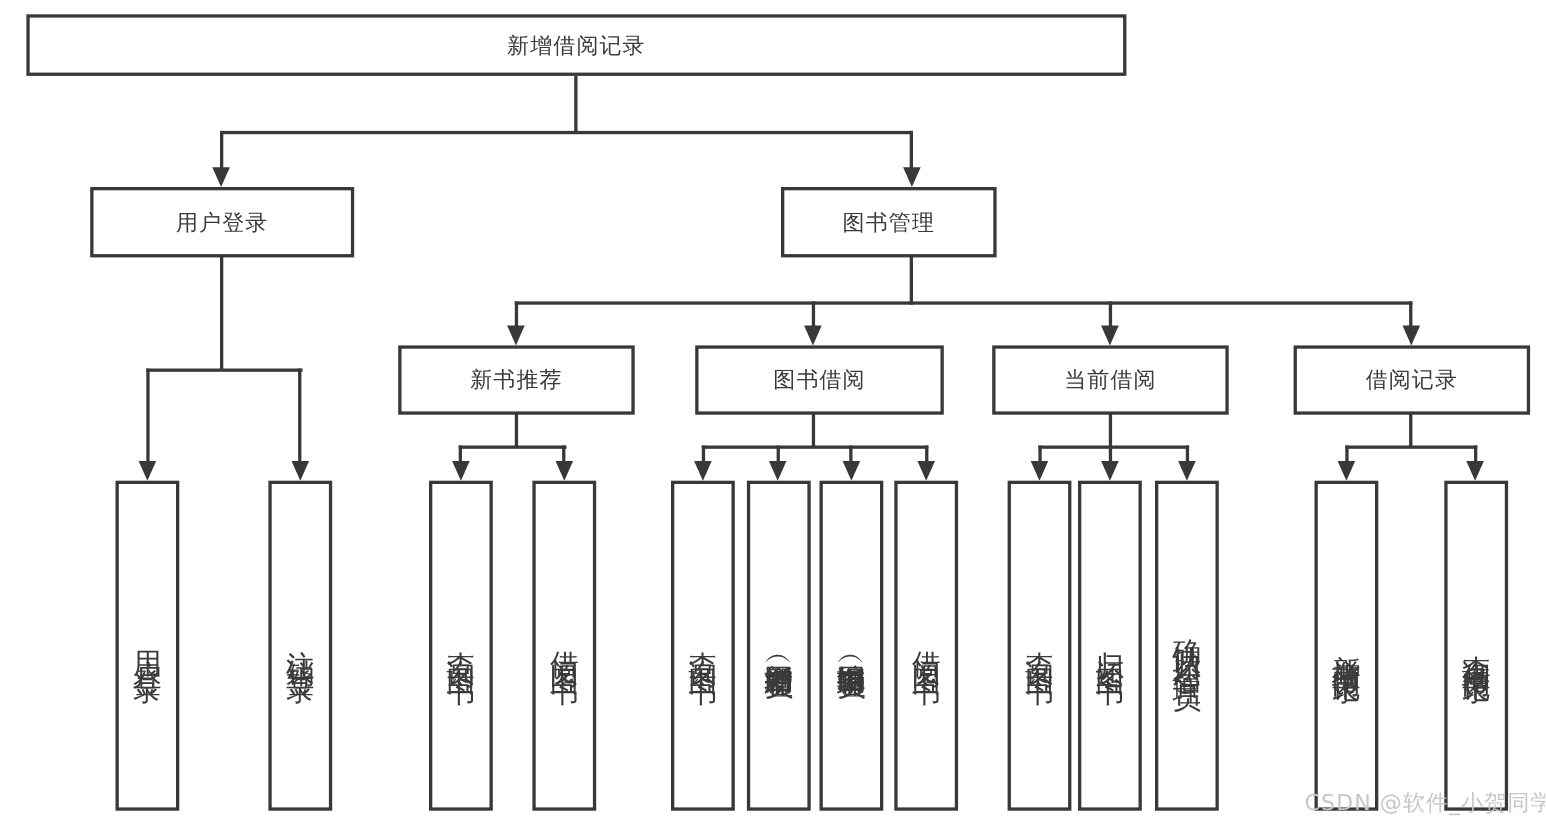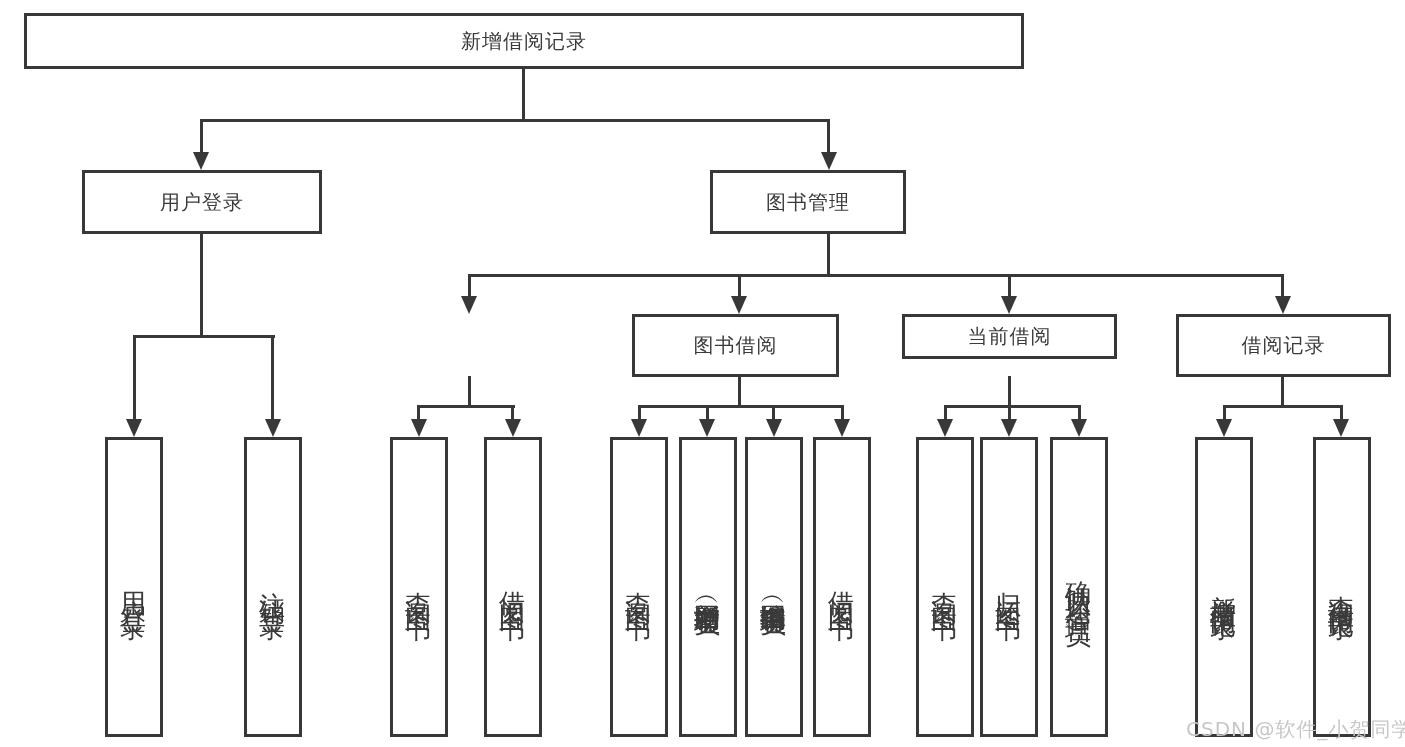--- a/index.html
+++ b/index.html
@@ -56,24 +56,25 @@
 <body>
 
 <div id="canvas">
 
   <div class="box" style="left:24px; top:13px; width:1000px; height:56px;">新增借阅记录</div>
 
   <div class="box" style="left:82px; top:170px; width:240px; height:64px;">用户登录</div>
 
   <div class="box" style="left:710px; top:170px; width:196px; height:64px;">图书管理</div>
 
+  <div class="box" style="left:362px; top:314px; width:215px; height:63px;">新书推荐</div>
 
-  <div class="box" style="left:632px; top:314px; width:207px; height:63px;">图书借阅</div>
+  <div class="box" style="left:632px; top:314px; width:226px; height:63px;">图书借阅</div>
 
-  <div class="box" style="left:902px; top:314px; width:215px; height:45px;">当前借阅</div>
+  <div class="box" style="left:902px; top:314px; width:215px; height:63px;">当前借阅</div>
 
   <div class="box" style="left:1176px; top:314px; width:215px; height:63px;">借阅记录</div>
 
   <div class="box vbox v4" style="left:105px; top:437px; width:58px; height:300px;">用户登录</div>
 
   <div class="box vbox v4" style="left:244px; top:437px; width:58px; height:300px;">注销登录</div>
 
   <div class="box vbox v4" style="left:390px; top:437px; width:58px; height:300px;">查询图书</div>
 
   <div class="box vbox v4" style="left:484px; top:437px; width:58px; height:300px;">借阅图书</div>

